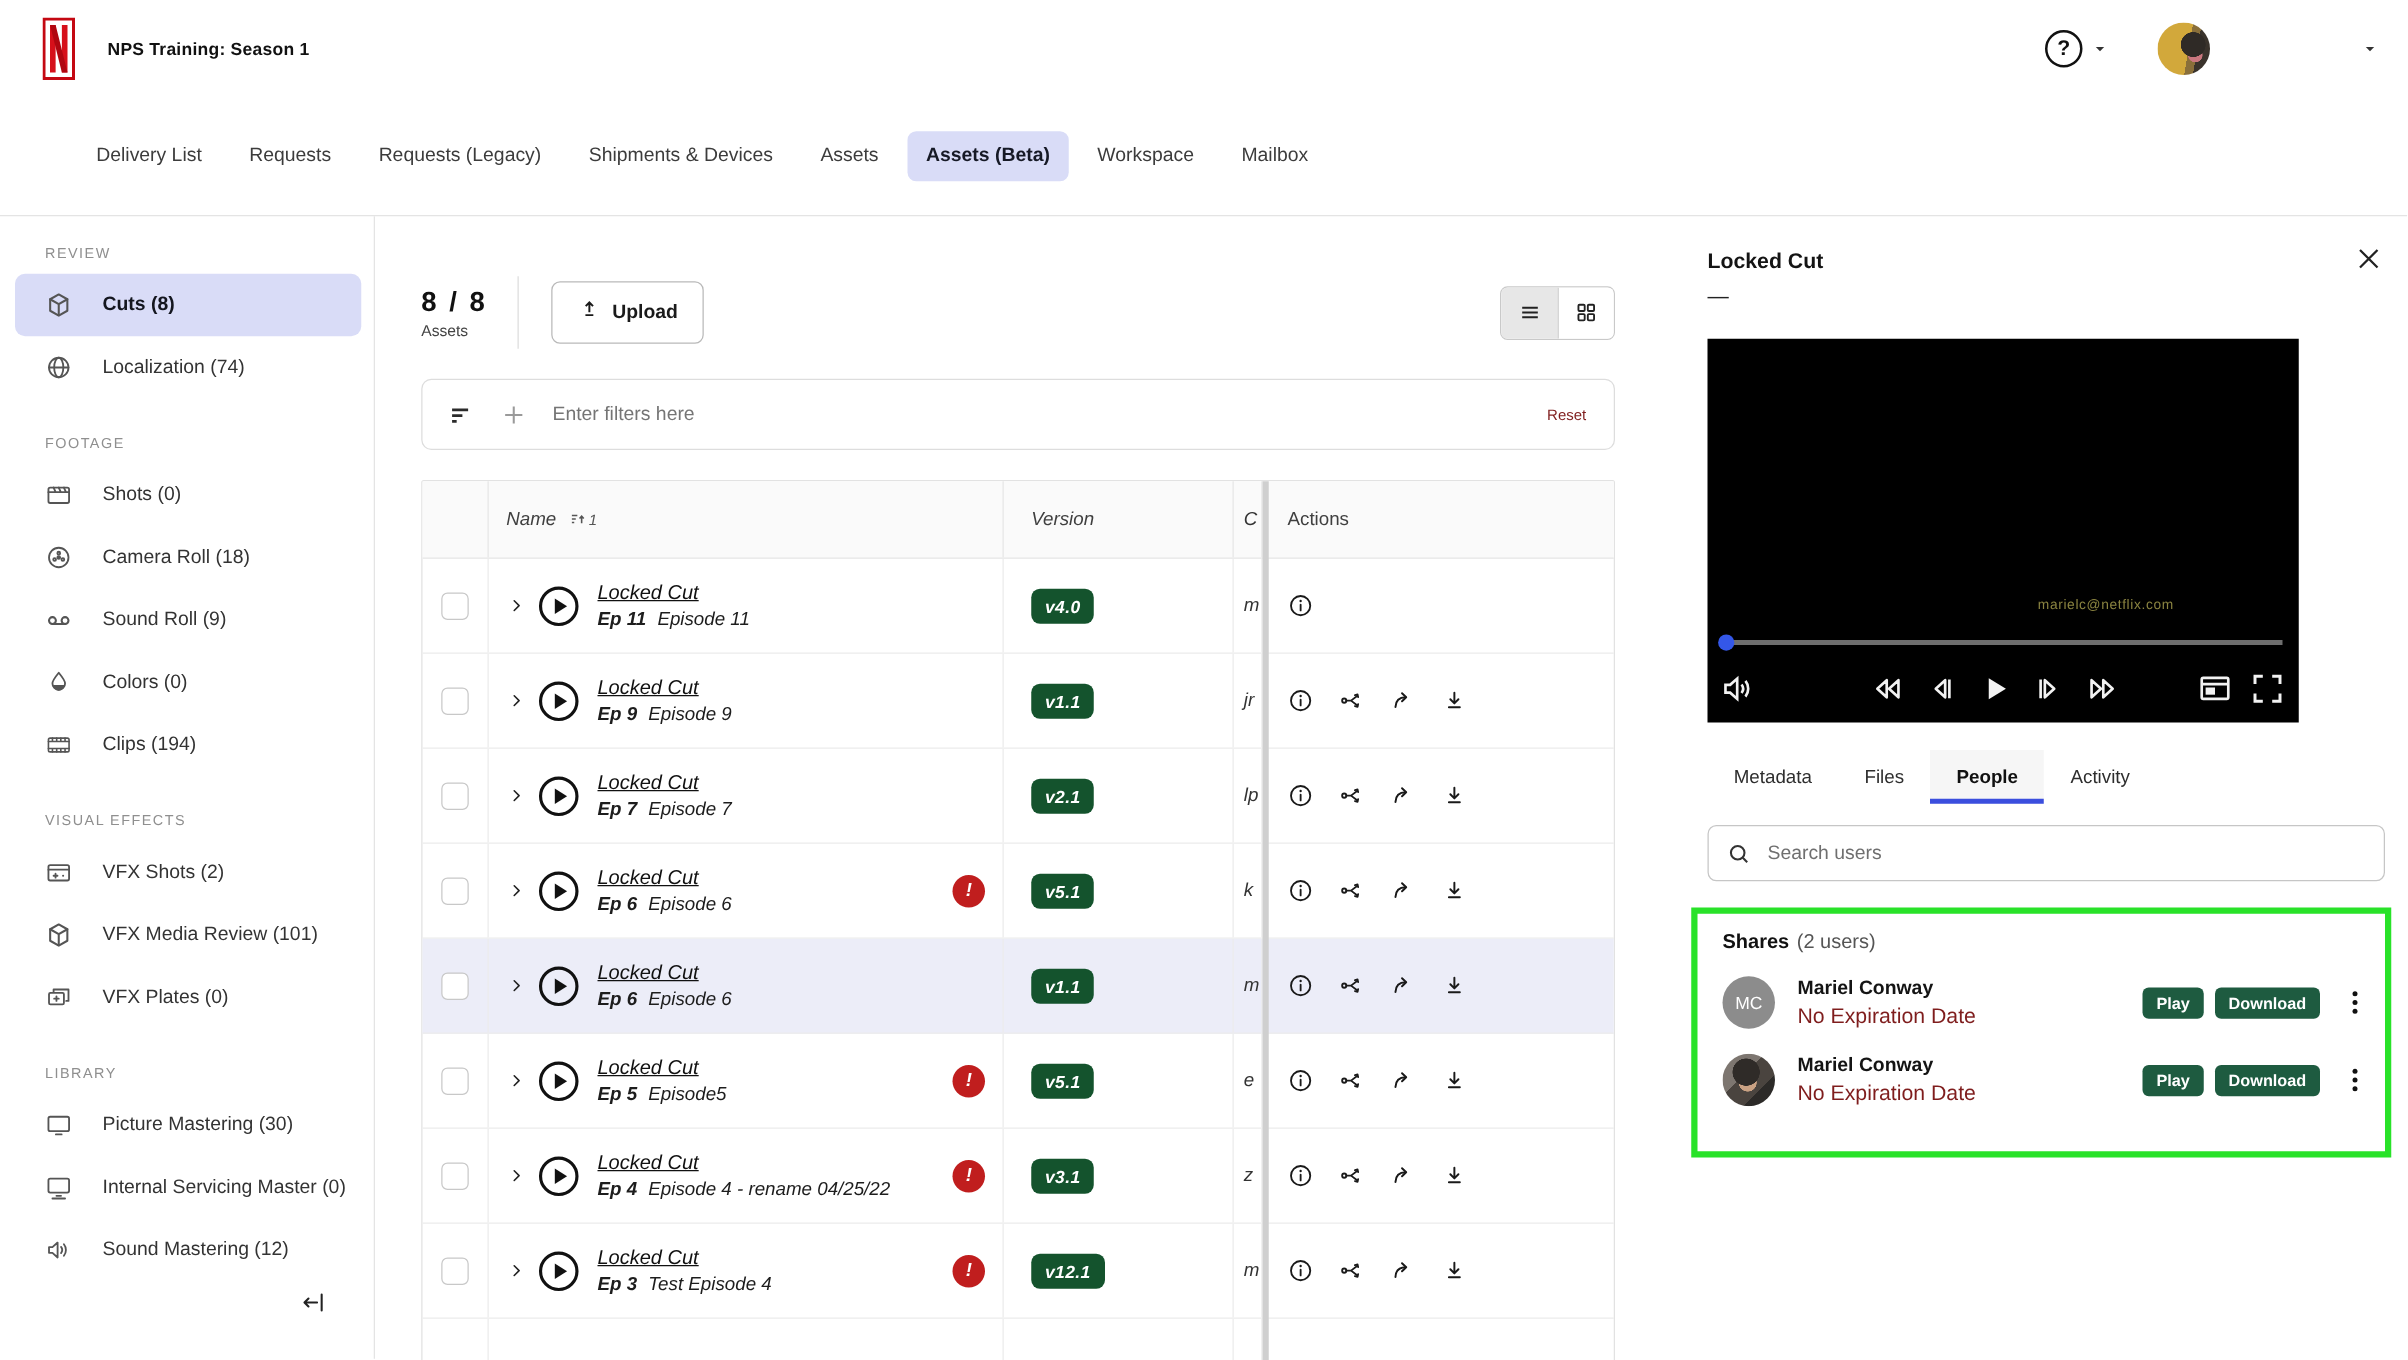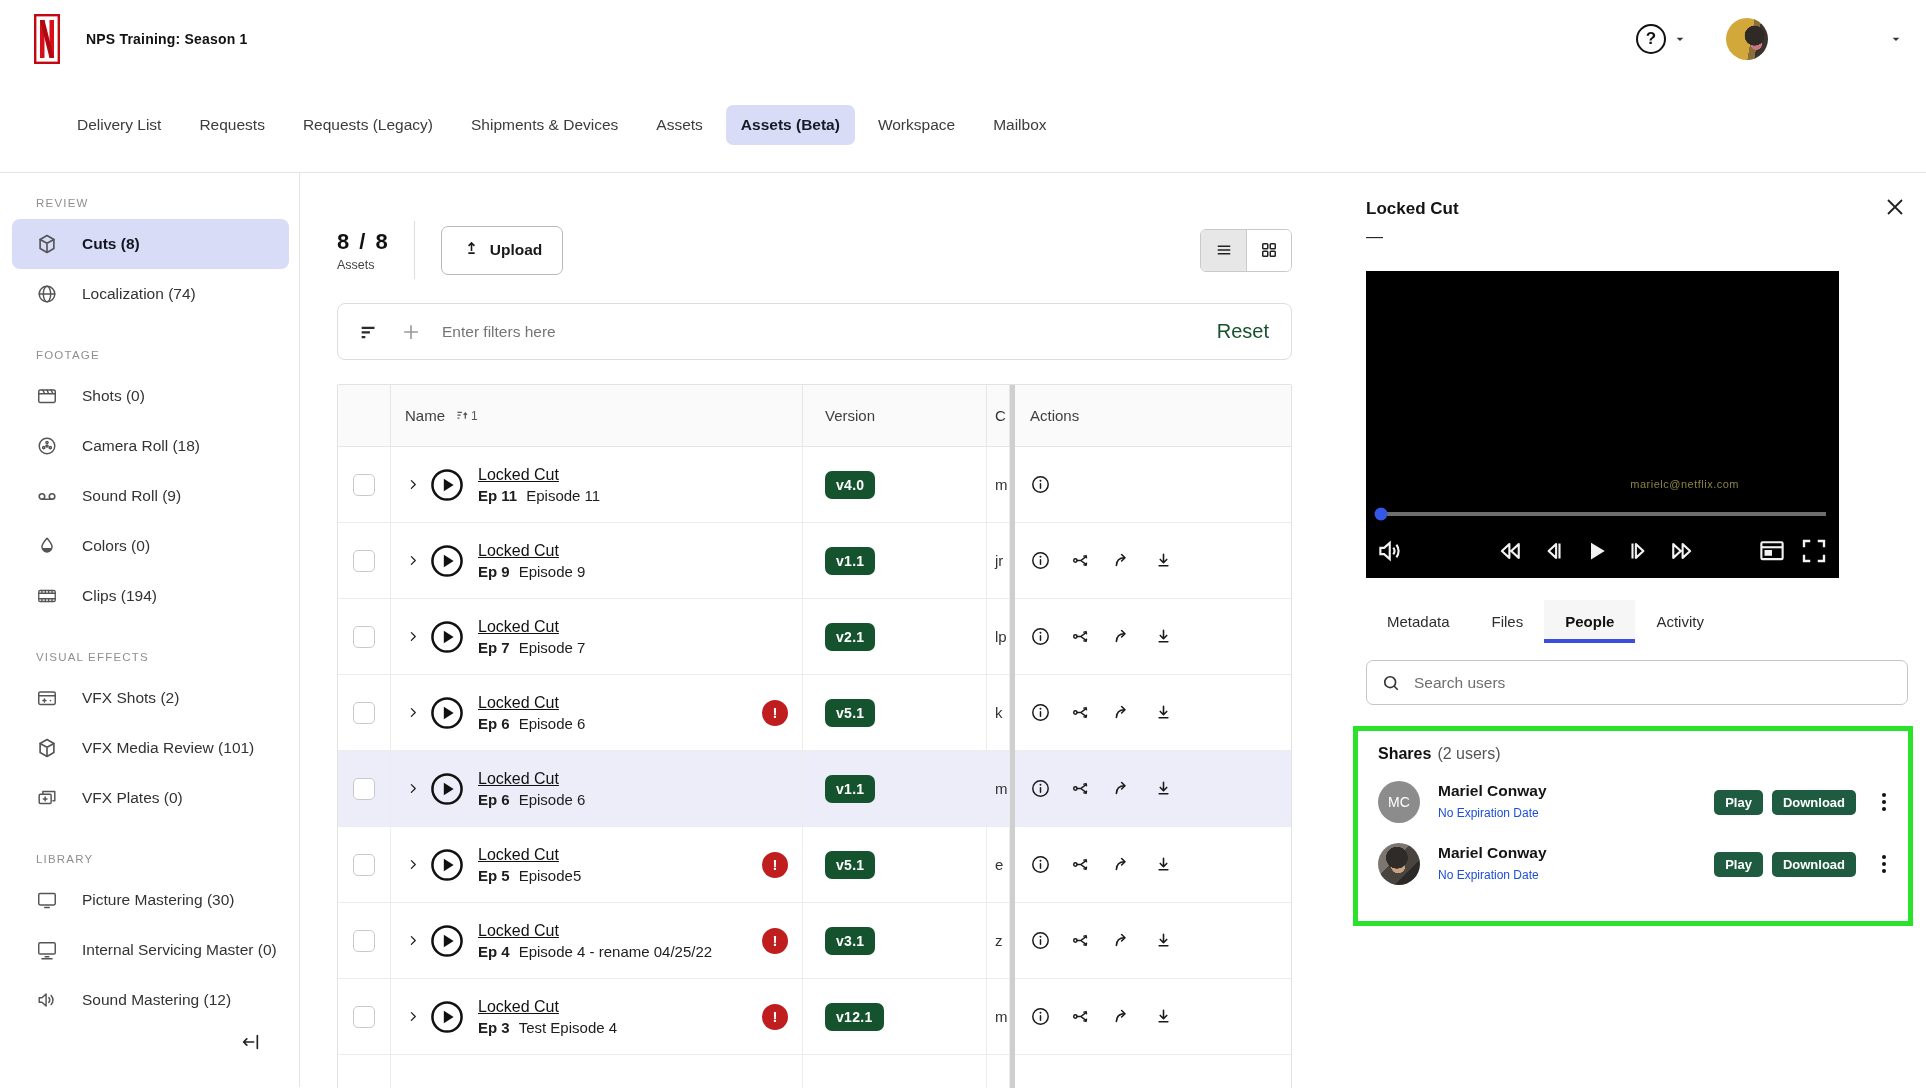--- a/index.html
+++ b/index.html
@@ -56,32 +56,32 @@
   .view-btn.active { background:#e7e7e7; }
   .view-btn + .view-btn { border-left:1px solid #c9c9c9; }
   .view-btn svg { width:20px; height:20px; }
 
   .filterbar { margin-top:20px; height:57px; border:1px solid #ddd; border-radius:8px; display:flex; align-items:center; padding:0 22px 0 20px; }
   .filterbar .f-icn { width:22px; height:22px; color:#2b2b2b; margin-right:20px; cursor:pointer; }
   .filterbar .f-icn svg { width:22px; height:22px; }
   .filterbar .p-icn { color:#9a9a9a; }
   .filter-input { flex:1; border:none; outline:none; font-size:15.5px; font-family:inherit; color:#333; background:transparent; }
   .filter-input::placeholder { color:#757575; }
-  .reset-lbl { font-size:20px; color:#14532d; cursor:pointer; }
+  .reset-lbl { font-size:12px; color:#7f1d1d; cursor:pointer; }
 
   
   .table { position:relative; margin-top:24px; border:1px solid #e2e2e2; border-radius:2px; background:#fff; }
   .resize-bar { position:absolute; top:0; bottom:0; left:672px; width:5px; background:#cfcfcf; z-index:3; cursor:col-resize; }
   .trow { display:grid; grid-template-columns:53px 412px 184px 23px 278px; align-items:center; }
   .trow > div { height:100%; display:flex; align-items:center; overflow:hidden; }
   .thead { height:62px; background:#fafafa; border-bottom:1px solid #e6e6e6; font-size:15px; color:#3f3f3f; }
   .tbody-row { height:76px; border-bottom:1px solid #ececec; }
   .tbody-row.selected { background:#ecedf8; }
   .tfoot { height:41px; }
-  .c-check, .c-name, .c-ver, .c-own { border-right:1px solid #ececec; }
+  .c-check, .c-name, .c-ver, .c-own { border-right:1px solid #ececec;font-style:italic; }
   .thead .c-check, .thead .c-name, .thead .c-ver, .thead .c-own { border-right:1px solid #e6e6e6; }
   .c-check { justify-content:center; }
   .c-name { padding-left:14px; position:relative; }
   .c-ver  { padding-left:22px; }
   .c-own  { padding-left:8px; font-size:15px; color:#333; }
   .c-act  { padding-left:20px; gap:20px; }
   .checkbox { width:22px; height:22px; border:1.5px solid #c8c8c8; border-radius:5px; background:#fff; cursor:pointer; }
   .chev { width:17px; height:17px; color:#222; cursor:pointer; flex:0 0 17px; }
   .chev svg { width:17px; height:17px; }
   .playcirc { width:38px; height:38px; color:#111; margin:0 12px 0 6px; cursor:pointer; flex:0 0 38px; }
@@ -132,21 +132,21 @@
   .shares-head { font-size:16px; color:#555; margin-bottom:14px; }
   .shares-head b { color:#111; margin-right:6px; font-size:16px; }
   .user-row { display:flex; align-items:center; height:50px; margin-bottom:12px; }
   .u-avatar { width:42px; height:42px; border-radius:50%; flex:0 0 42px; background:#8c8c8c; color:#fff; font-size:14px; display:flex; align-items:center; justify-content:center; }
   .u-avatar.photo { background:
       radial-gradient(circle at 45% 35%, #2f2b28 0 30%, rgba(0,0,0,0) 31%),
       radial-gradient(circle at 48% 55%, #c9a183 0 22%, rgba(0,0,0,0) 23%),
       linear-gradient(135deg,#7d7670 0 40%,#4a443f 40% 70%,#2c2a28 70%); }
   .u-text { margin-left:18px; line-height:20px; }
   .u-name { font-size:15.5px; font-weight:bold; color:#141414; }
-  .u-exp { font-size:12px; color:#1d4ed8; margin-top:2px; }
+  .u-exp { font-size:17px; color:#7f1d1d; margin-top:2px; }
   .u-badges { margin-left:auto; display:flex; gap:9px; }
   .perm-badge { background:#1e5b40; color:#fff; font-size:13px; font-weight:bold; padding:5px 11px; border-radius:5px; }
   .kebab { margin-left:18px; width:20px; height:26px; display:flex; flex-direction:column; align-items:center; justify-content:center; gap:3px; cursor:pointer; }
   .kebab i { width:4px; height:4px; border-radius:50%; background:#111; }
 </style>
 </head>
 <body>
 
 <div class="app">
 

